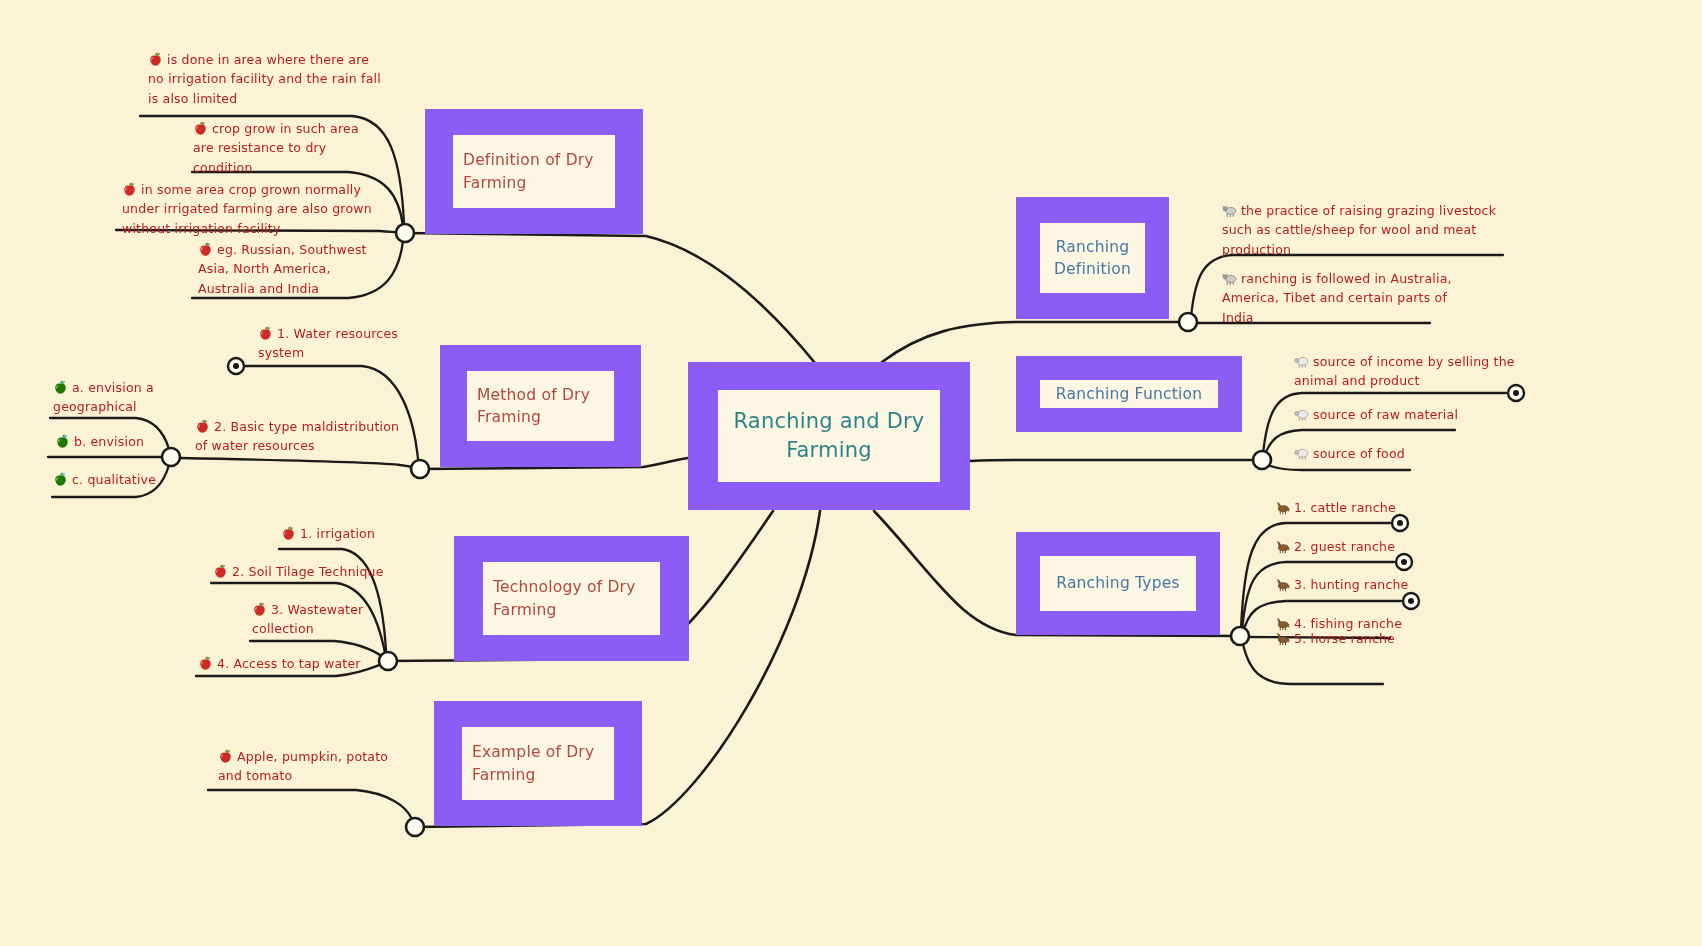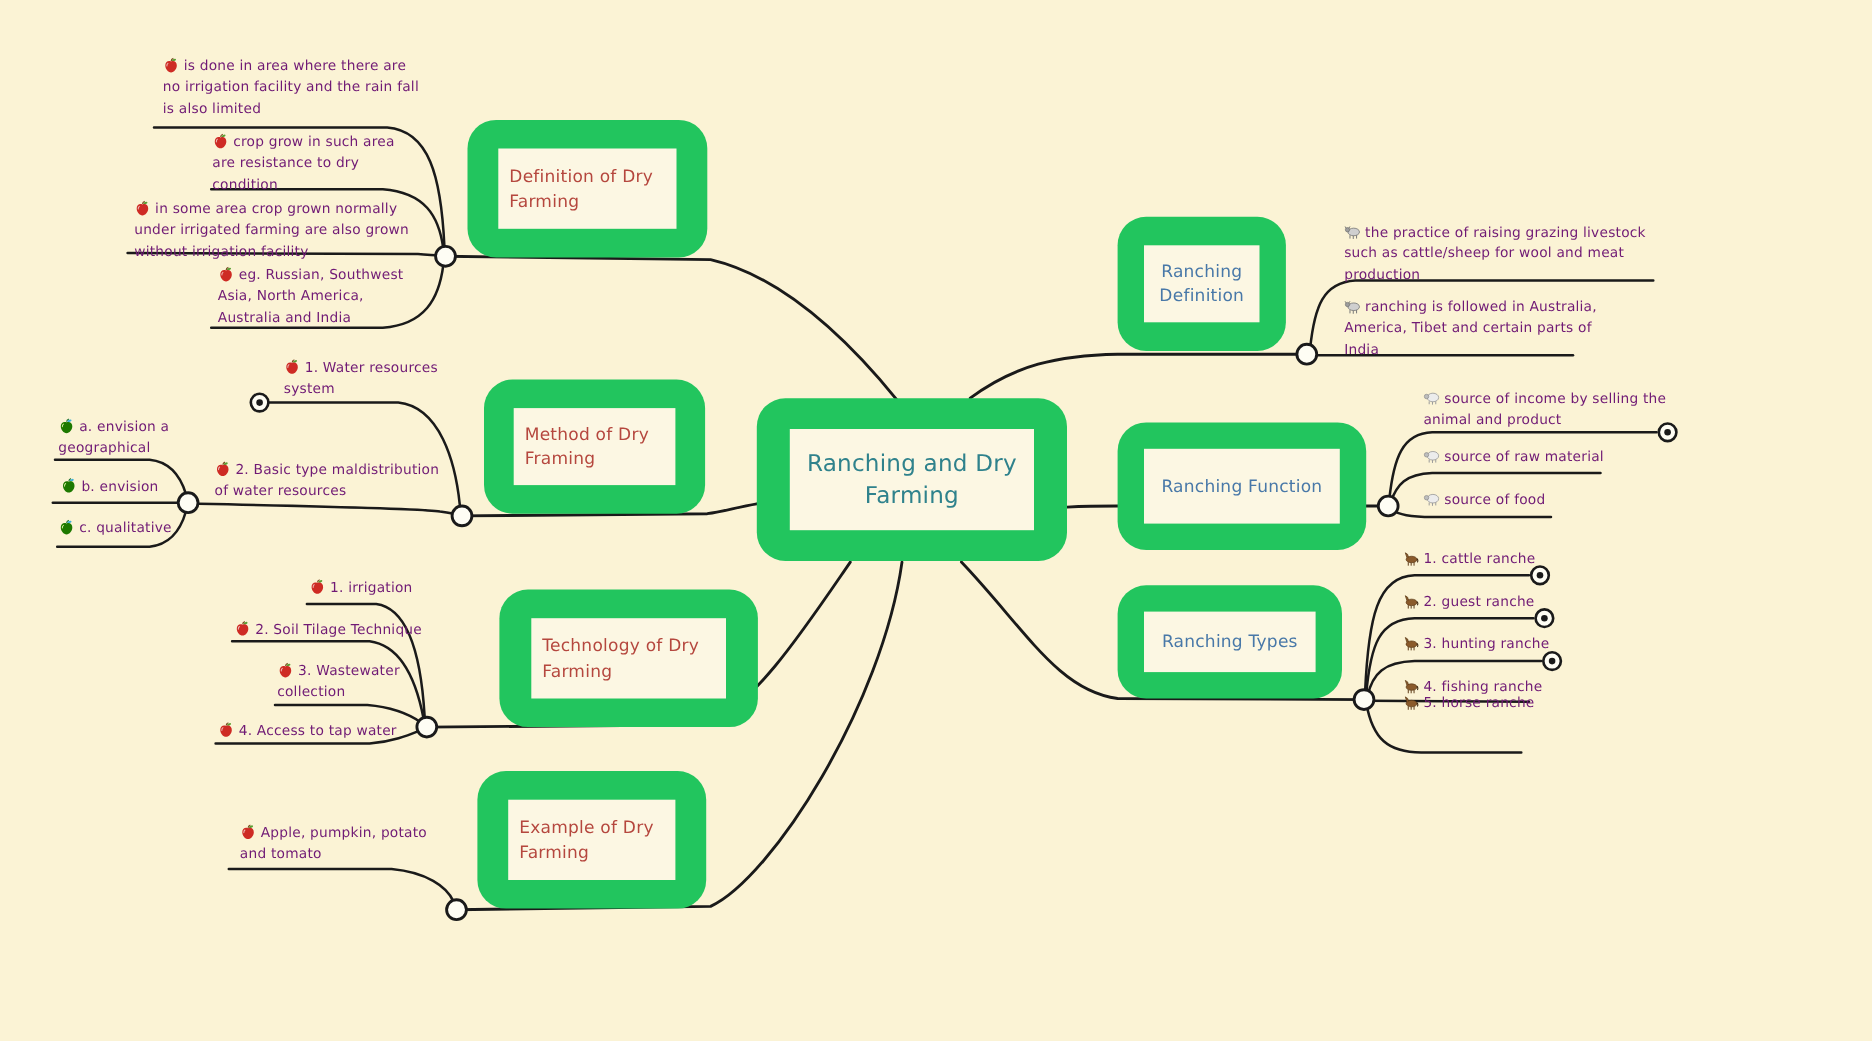--- a/index.html
+++ b/index.html
@@ -1,25 +1,25 @@
 <!DOCTYPE html>
 <html><head>
 <meta charset="utf-8">
 <style>
   html,body{margin:0;padding:0;}
   body{font-family:"DejaVu Sans", sans-serif; background:#FBF3D5;}
   .canvas{position:relative; width:1702px; height:946px; background:#FBF3D5; overflow:hidden;}
   svg.links{position:absolute; left:0; top:0; z-index:1;}
-  .topic{position:absolute; background:#22c55e; z-index:2; box-sizing:border-box;border-radius:26px;}
+  .topic{position:absolute; background:#8b5cf6; z-index:2; box-sizing:border-box;}
   .topic-label{position:absolute; background:#FCF7E3; display:flex; align-items:center; box-sizing:border-box; padding:6px 10px;}
   .t-dry .topic-label span{color:#B5473E;}
   .t-ranch .topic-label span{color:#4878A8; width:100%; text-align:center;}
   .topic-label span{font-size:15.5px; line-height:1.45; letter-spacing:.2px;}
   .t-central .topic-label span{color:#2F828C; font-size:21px; text-align:center; width:100%; line-height:1.4;}
-  .item{position:absolute; z-index:2; color:#701a75; font-size:12.5px; line-height:1.55; letter-spacing:.2px;}
+  .item{position:absolute; z-index:2; color:#b91c1c; font-size:12.5px; line-height:1.55; letter-spacing:.2px;}
   .item .ic{display:inline-block; vertical-align:-3px; margin-right:4px;}
   .item .ic svg{display:block;}
 </style>
 </head>
 <body>
 
 <svg width="0" height="0" style="position:absolute">
   <defs>
     <g id="apple-shape">
       <path d="M10.2 4.6 C10.2 3.0 11.2 1.8 12.8 1.4" stroke="#7a4a21" stroke-width="1.5" fill="none"></path>
@@ -134,21 +134,21 @@
     <div class="topic-label" style="inset:26px 28px;">
       <span>Example of Dry Farming</span>
     </div>
   </div>
 
   <div class="topic t-ranch" style="left:1016px; top:197px; width:153px; height:122px;">
     <div class="topic-label" style="inset:26px 24px;">
       <span>Ranching Definition</span>
     </div>
   </div>
-  <div class="topic t-ranch" style="left:1016px; top:356px; width:226px; height:116px;margin-top:28px;">
+  <div class="topic t-ranch" style="left:1016px; top:356px; width:226px; height:76px;">
     <div class="topic-label" style="inset:24px 24px;">
       <span>Ranching Function</span>
     </div>
   </div>
   <div class="topic t-ranch" style="left:1016px; top:532px; width:204px; height:103px;">
     <div class="topic-label" style="inset:24px 24px;">
       <span>Ranching Types</span>
     </div>
   </div>
 

